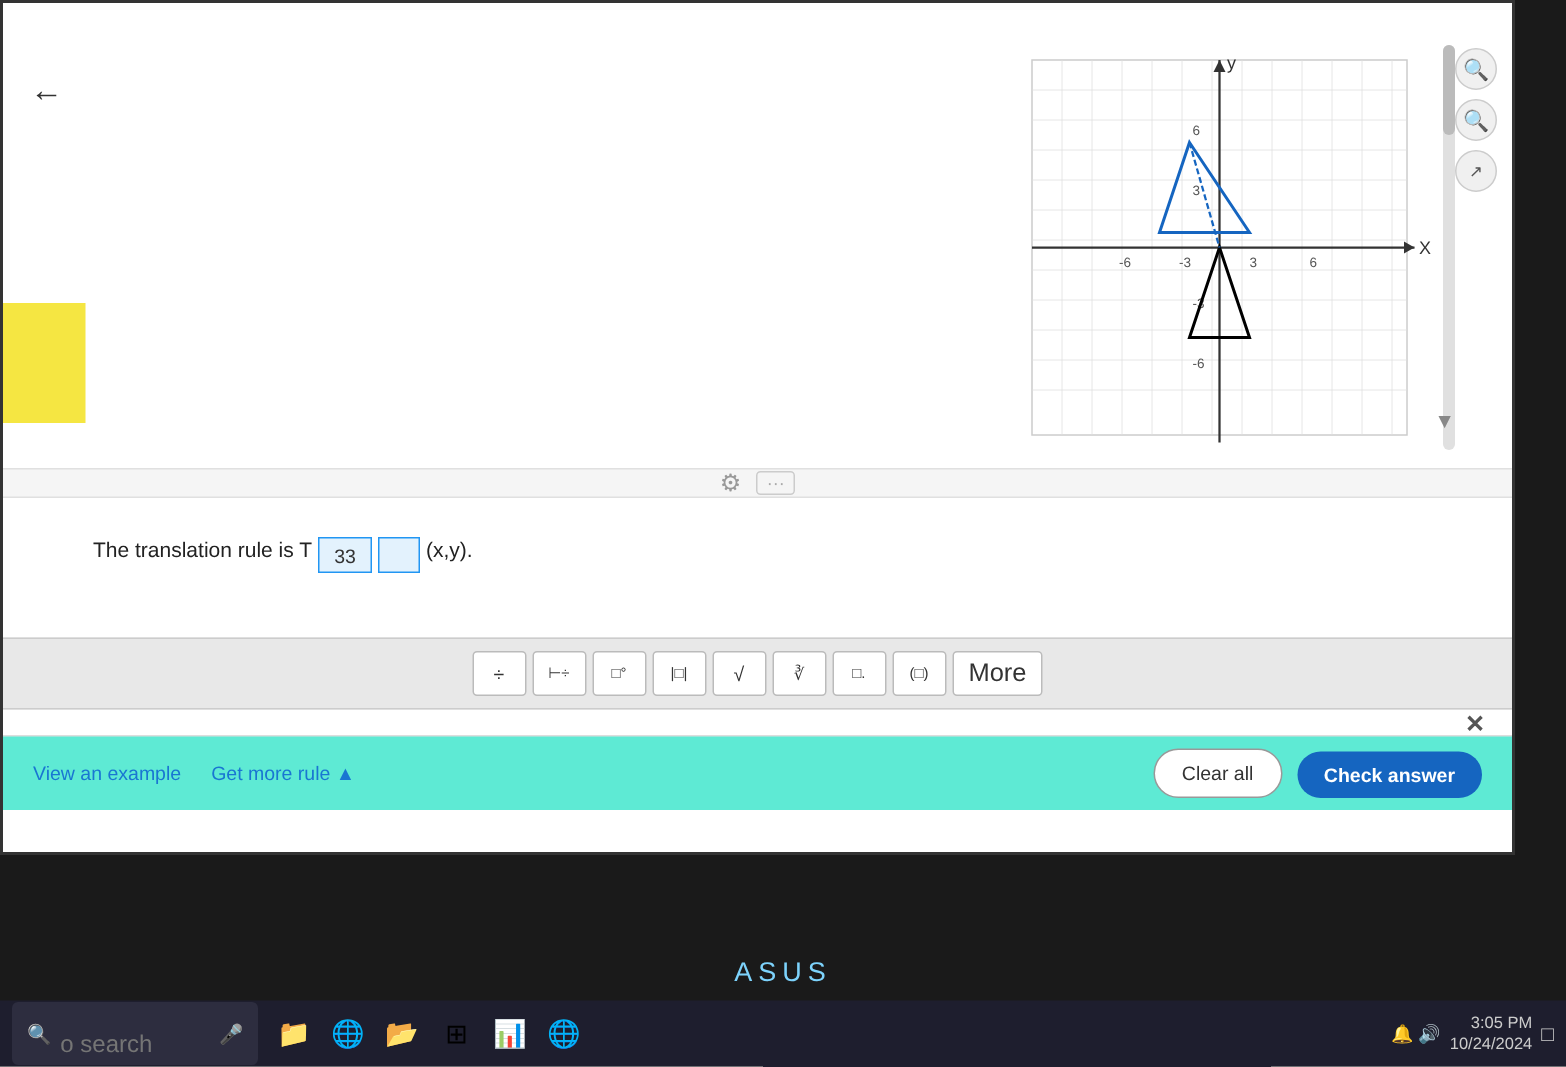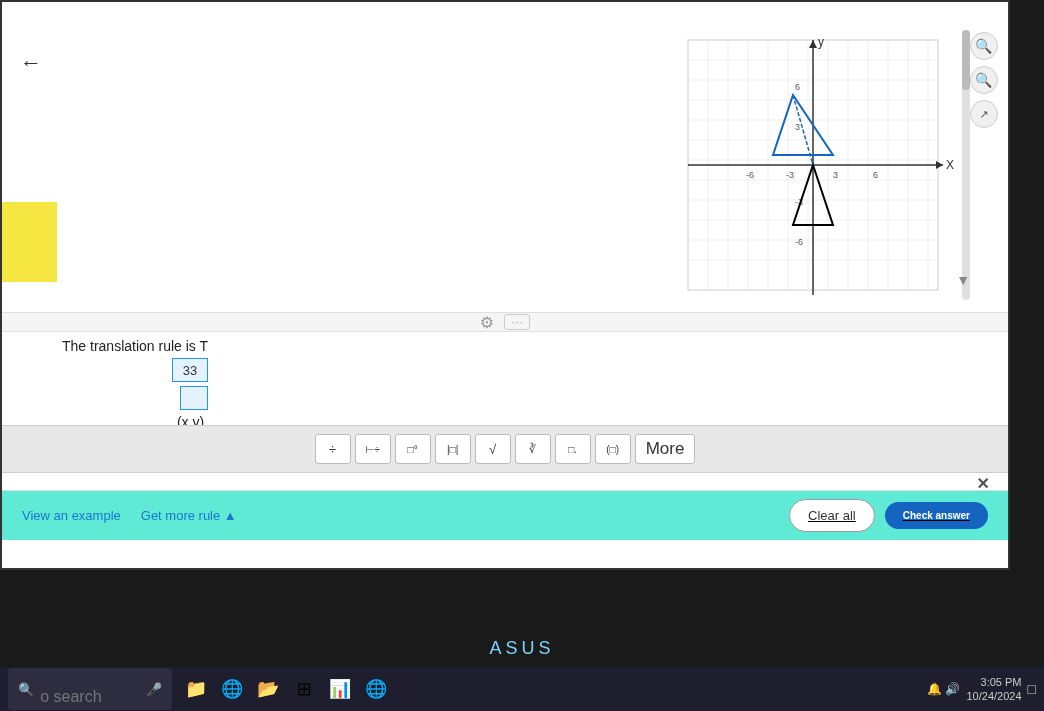--- a/index.html
+++ b/index.html
@@ -102,28 +102,27 @@
       font-size: 12px;
       color: #aaa;
       border: 1px solid #ccc;
       padding: 0 6px;
       border-radius: 3px;
     }
 
     
     .translation-area {
       position: absolute;
-      top: 336px;
+      top: 356px;
       left: 60px;
       display: flex;
-      align-items: flex-end;
+      align-items: flex-start;
       gap: 4px;
       font-size: 14px;
       color: #222;
-      flex-direction: column;
     }
 
     .input-box {
       width: 36px;
       height: 24px;
       border: 1px solid #2196F3;
       background: #e3f2fd;
       text-align: center;
       font-size: 13px;
       outline: none;
@@ -227,41 +226,40 @@
     }
 
     .get-help-link {
       font-size: 13px;
       color: #1976D2;
       cursor: pointer;
     }
 
     .bottom-right {
       display: flex;
-      align-items: center;
+      align-items: flex-end;
       gap: 10px;
-      text-decoration: underline;
     }
 
     .clear-all-btn {
       padding: 8px 18px;
       background: #fff;
       border: 1px solid #999;
       border-radius: 20px;
       font-size: 13px;
       cursor: pointer;
       color: #333;
     }
 
     .check-answer-btn {
       padding: 8px 18px;
       background: #1565C0;
       border: none;
       border-radius: 20px;
-      font-size: 10px;
+      font-size: 13px;
       cursor: pointer;
       color: #fff;
       font-weight: bold;
     }
 
     
     .taskbar {
       position: absolute;
       bottom: 0;
       left: 0;

